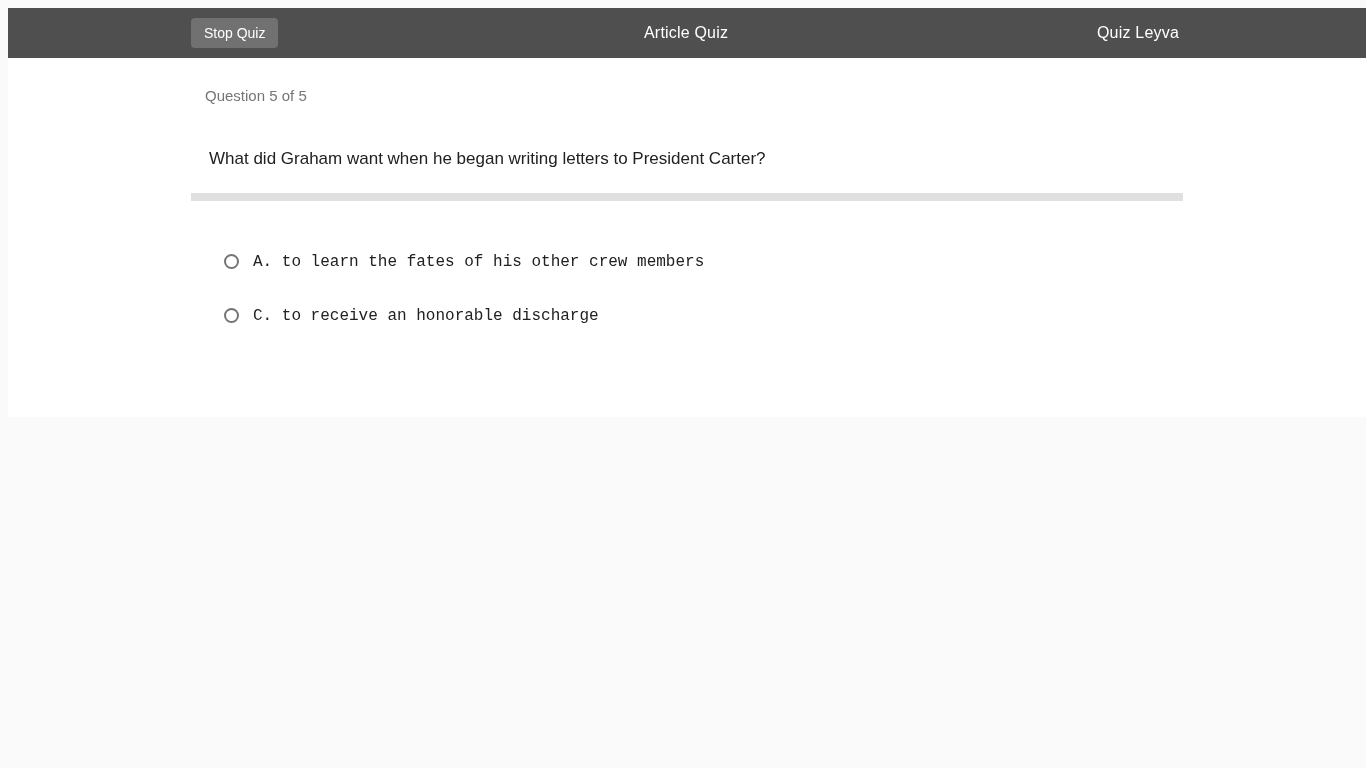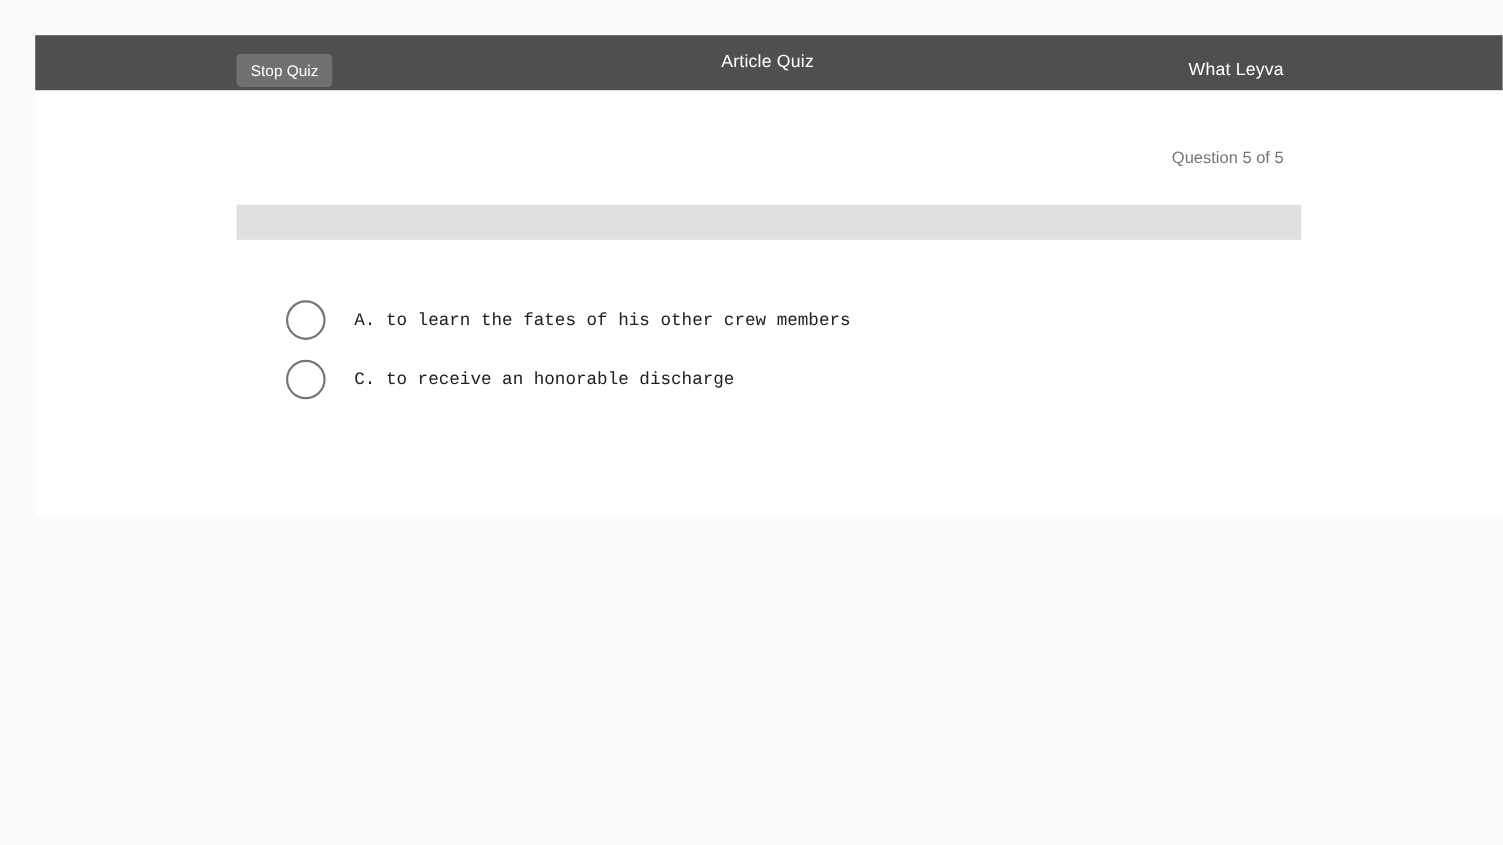--- a/index.html
+++ b/index.html
@@ -1,15 +1,15 @@
 <!DOCTYPE html>
 <html><head>
 <meta charset="utf-8">
 <style>
-  * { margin: 0; padding: 16px; box-sizing: border-box; }
+  * { margin: 0; padding: 4px; box-sizing: border-box; }
   html, body {
     width: 1366px;
     height: 768px;
     font-family: "Liberation Sans", sans-serif;
     background: #fafafa;
     overflow: hidden;
   }
 
   
   .header {
@@ -54,21 +54,20 @@
   }
 
   
   .quiz-card {
     background: #ffffff;
     padding-bottom: 64px;
   }
   .content {
     width: 1000px;
     margin: 0 auto;
-    text-align: right;
   }
   .question-number {
     padding-top: 22px;
     margin-left: 10px;
     color: #757575;
     font-size: 15px;
     line-height: 16px;
   }
   .question-text {
     margin-top: 35px;
@@ -117,29 +116,30 @@
     line-height: 20px;
     font-family: Liberation Mono, monospace;
   }
 </style>
 </head>
 <body>
 
 <header class="header">
   <div class="header-inner">
     <button class="stop-btn">Stop Quiz</button>
-    <div class="header-user">What Leyva</div>
+    <div class="header-user">Quiz Leyva</div>
   </div>
   <div class="header-title">Article Quiz</div>
 </header>
 
 <main class="quiz-card">
   <div class="content">
     <div class="question-number">Question 5 of 5</div>
 
+    <div class="question-text">What did Graham want when he began writing letters to President Carter?</div>
 
     <div class="divider"></div>
 
     <div class="options">
 
       <div class="option-row">
         <span class="radio"></span>
         <span class="option-label">A. to learn the fates of his other crew members</span>
       </div>
 

